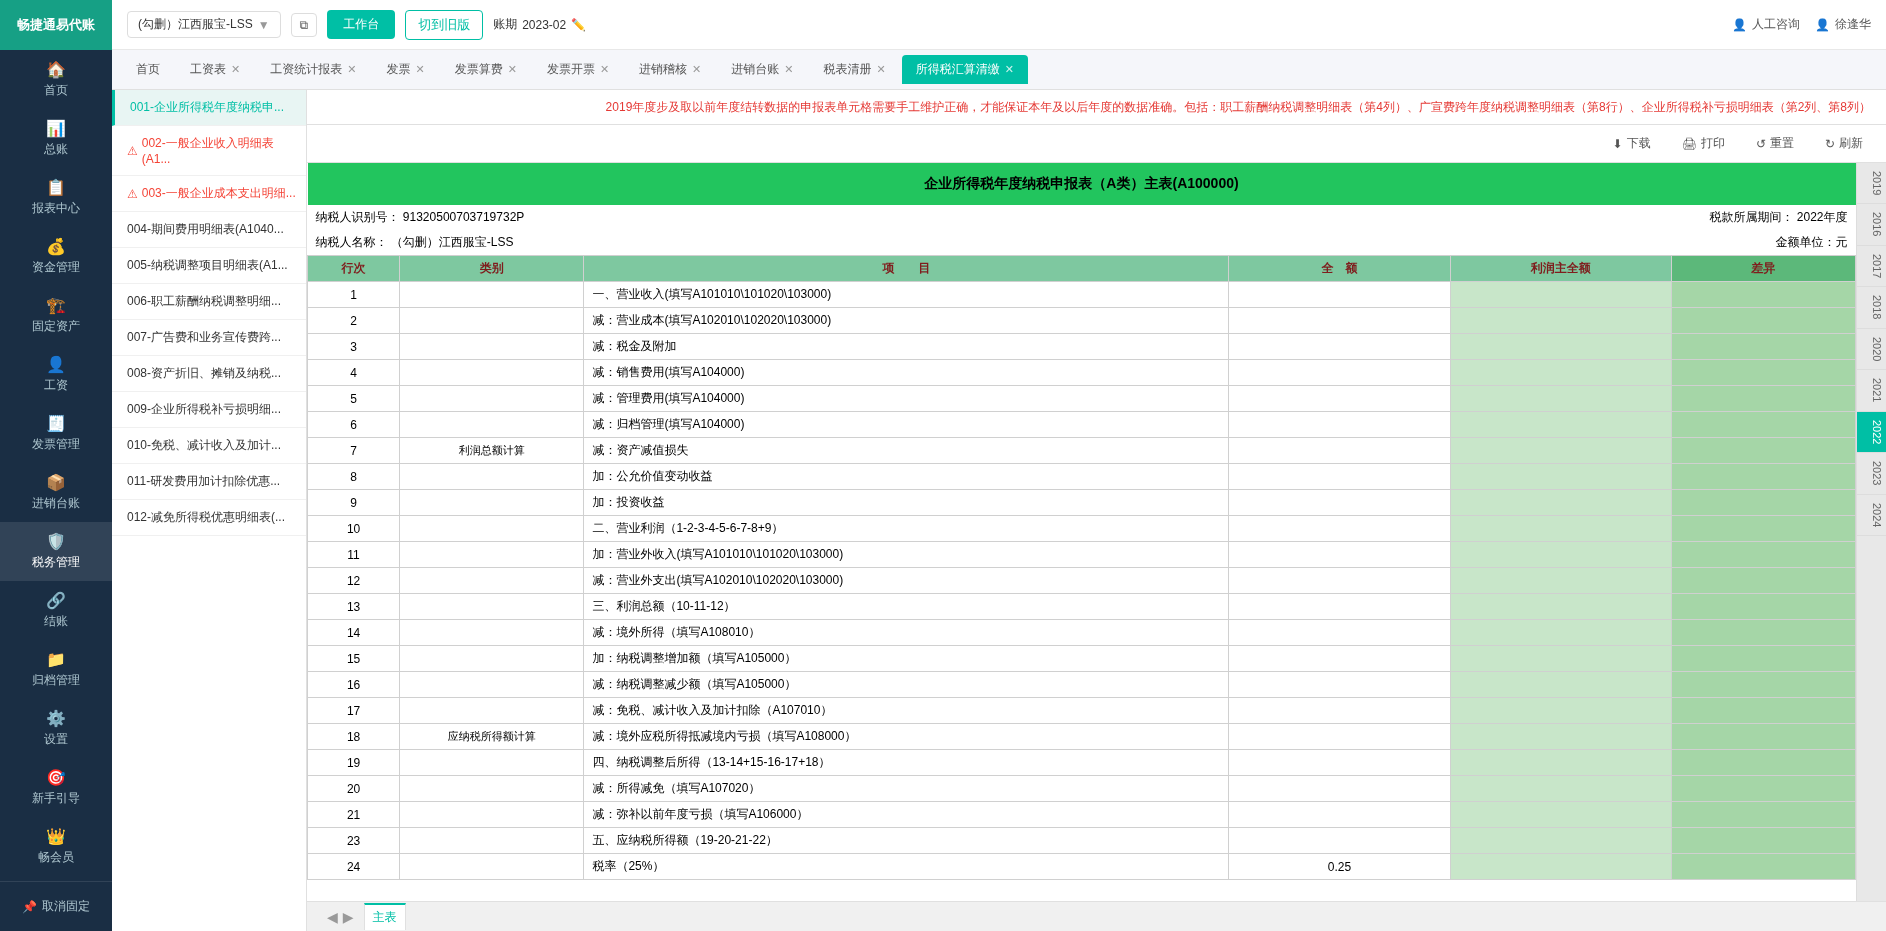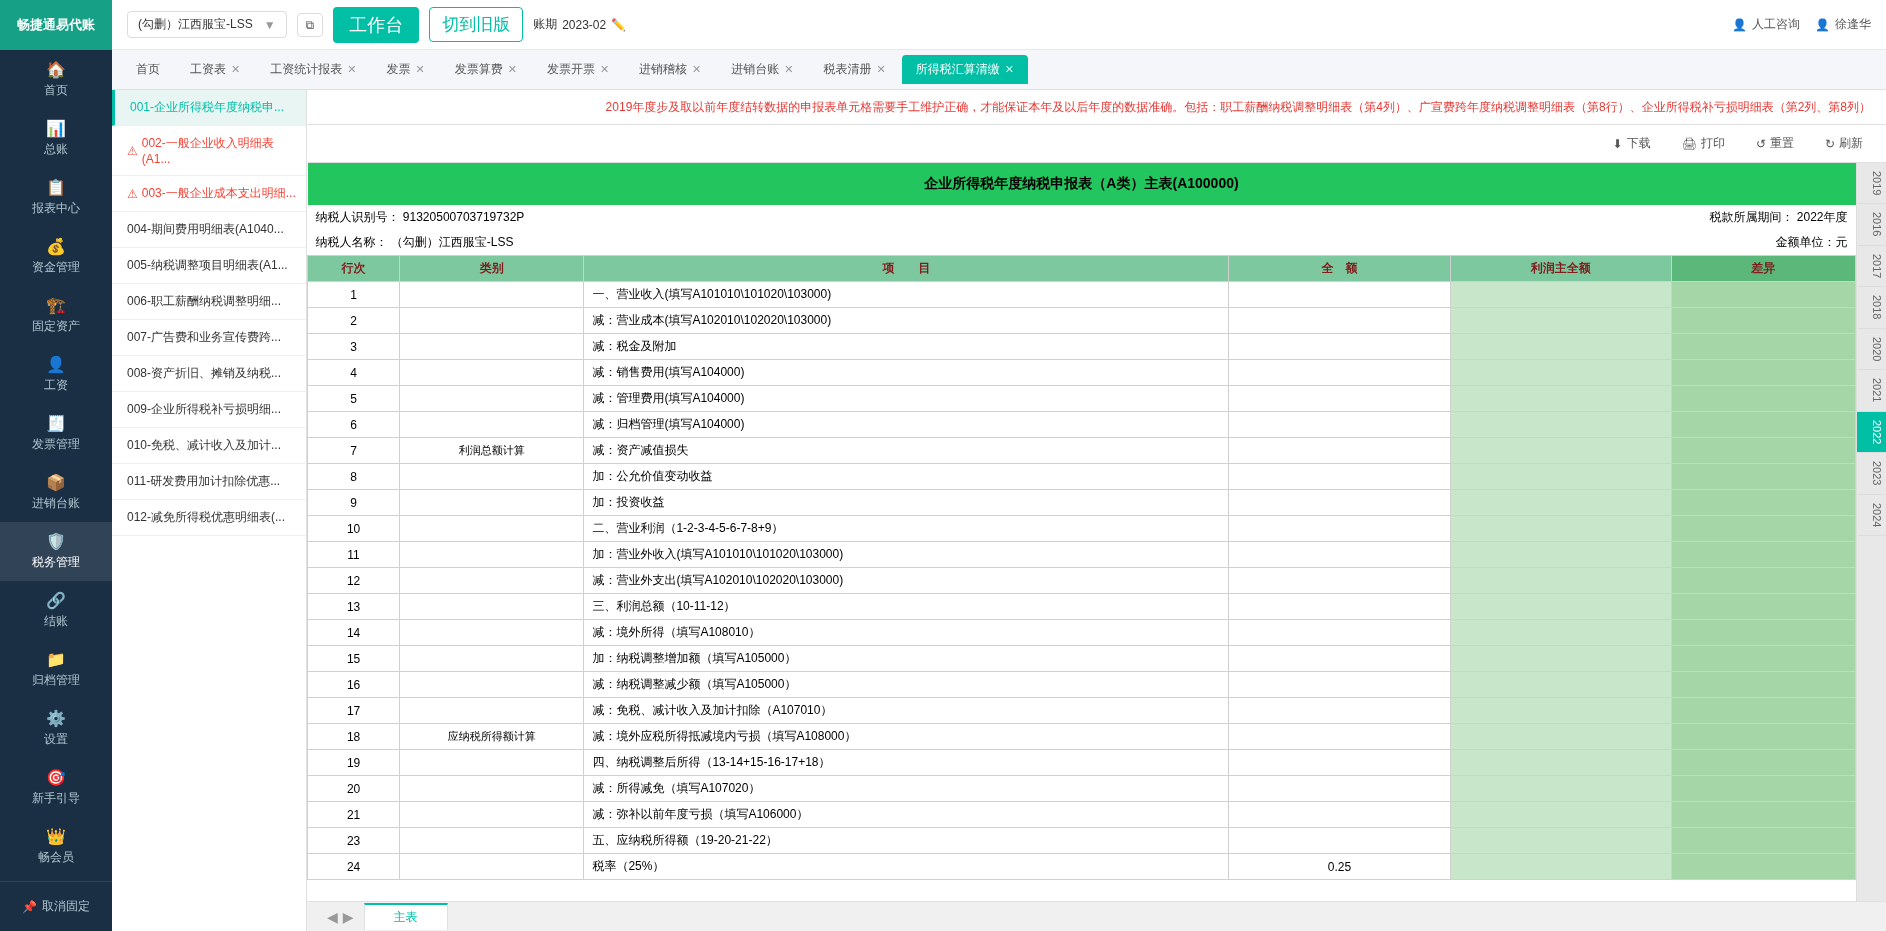--- a/index.html
+++ b/index.html
@@ -12,25 +12,25 @@
     .sidebar-item.active { color: #fff; background: rgba(255,255,255,0.1); }
     .sidebar-item .icon { font-size: 16px; }
     .sidebar-bottom { margin-top: auto; border-top: 1px solid rgba(255,255,255,0.1); padding: 8px 0; }
     .sidebar-bottom-item { display: flex; align-items: center; justify-content: center; gap: 5px; padding: 8px; cursor: pointer; color: #aec6cf; font-size: 11px; }
 
     
     .main { flex: 1; display: flex; flex-direction: column; overflow: hidden; }
 
     
     .topbar { height: 50px; background: #fff; display: flex; align-items: center; padding: 0 15px; border-bottom: 1px solid #e8e8e8; gap: 10px; flex-shrink: 0; }
-    .topbar-company { display: flex; align-items: center; gap: 11px; border: 1px solid #ddd; border-radius: 4px; padding: 4px 10px; font-size: 12px; color: #333; cursor: pointer; }
+    .topbar-company { display: flex; align-items: center; gap: 5px; border: 1px solid #ddd; border-radius: 4px; padding: 4px 10px; font-size: 12px; color: #333; cursor: pointer; }
     .topbar-company .arrow { color: #999; }
     .topbar-icon-btn { border: 1px solid #ddd; border-radius: 4px; padding: 4px 8px; cursor: pointer; color: #555; background: #fff; }
-    .topbar-workbench { background: #00bfa5; color: #fff; border: none; border-radius: 4px; padding: 6px 16px; cursor: pointer; font-size: 18px; }
-    .topbar-cutday { border: 1px solid #00bfa5; color: #00bfa5; border-radius: 4px; padding: 5px 12px; cursor: pointer; background: #fff; font-size: 17px; }
+    .topbar-workbench { background: #00bfa5; color: #fff; border: none; border-radius: 4px; padding: 6px 16px; cursor: pointer; font-size: 12px; }
+    .topbar-cutday { border: 1px solid #00bfa5; color: #00bfa5; border-radius: 4px; padding: 5px 12px; cursor: pointer; background: #fff; font-size: 13px; }
     .topbar-period { display: flex; align-items: center; gap: 5px; color: #333; font-size: 12px; }
     .topbar-right { margin-left: auto; display: flex; align-items: center; gap: 15px; color: #555; }
     .topbar-user { display: flex; align-items: center; gap: 5px; cursor: pointer; }
 
     
     .navtabs { height: 40px; background: #f5f6fa; display: flex; align-items: center; padding: 0 10px; gap: 2px; border-bottom: 1px solid #e0e0e0; flex-shrink: 0; overflow-x: auto; }
     .navtab { padding: 6px 14px; cursor: pointer; color: #555; border-radius: 4px 4px 0 0; white-space: nowrap; display: flex; align-items: center; gap: 5px; font-size: 12px; }
     .navtab.active { background: #00bfa5; color: #fff; }
     .navtab .close { font-size: 11px; color: rgba(255,255,255,0.8); cursor: pointer; }
     .navtab:not(.active) .close { color: #999; }
@@ -65,21 +65,21 @@
     .tax-table thead th { background: #7ec8a0; color: #7f1d1d; text-align: center; font-weight: bold; }
     .tax-table .row-num { text-align: center; background: #fff; }
     .tax-table .category-cell { text-align: center; background: #fff; }
     .tax-table .item-cell { background: #fff; }
     .tax-table .value-cell { text-align: center; background: #fff; }
     .tax-table .profit-cell { background: #c8e6c9; text-align: center; }
     .tax-table .diff-cell { background: #a5d6a7; text-align: center; }
 
     
     .sheet-tabs { height: 30px; background: #f0f0f0; border-top: 1px solid #e0e0e0; display: flex; align-items: center; padding: 0 10px; flex-shrink: 0; }
-    .sheet-tab { padding: 4px 29px; background: #fff; border: 1px solid #e0e0e0; border-bottom: none; cursor: pointer; font-size: 12px; color: #333; margin-right: 2px; }
+    .sheet-tab { padding: 4px 8px; background: #fff; border: 1px solid #e0e0e0; border-bottom: none; cursor: pointer; font-size: 12px; color: #333; margin-right: 2px; }
     .sheet-tab.active { background: #fff; border-top: 2px solid #00bfa5; color: #00bfa5; }
 
     
     .right-years { width: 30px; background: #e8e8e8; display: flex; flex-direction: column; align-items: center; border-left: 1px solid #ddd; flex-shrink: 0; overflow: hidden; }
     .year-item { writing-mode: vertical-rl; padding: 8px 3px; cursor: pointer; color: #666; font-size: 11px; border-bottom: 1px solid #ddd; width: 100%; text-align: center; }
     .year-item.active { background: #00bfa5; color: #fff; }
 
     .nav-arrows { display: flex; align-items: center; gap: 5px; padding: 0 10px; }
     .nav-arrow { cursor: pointer; color: #999; font-size: 14px; }
   </style>

